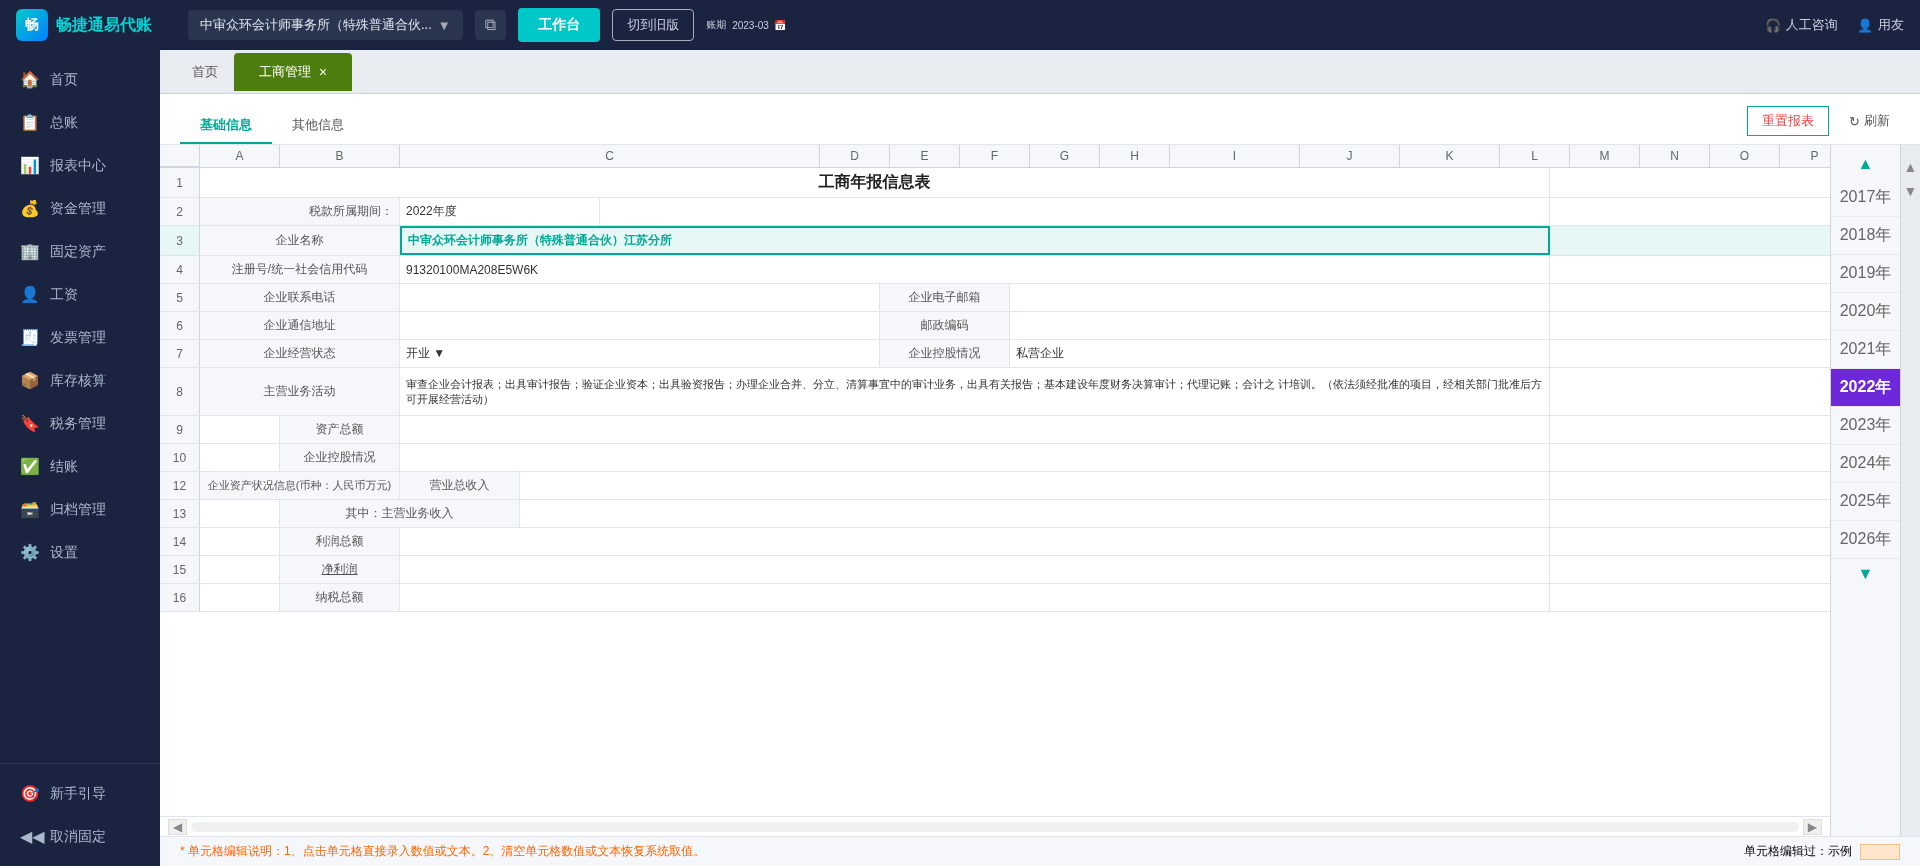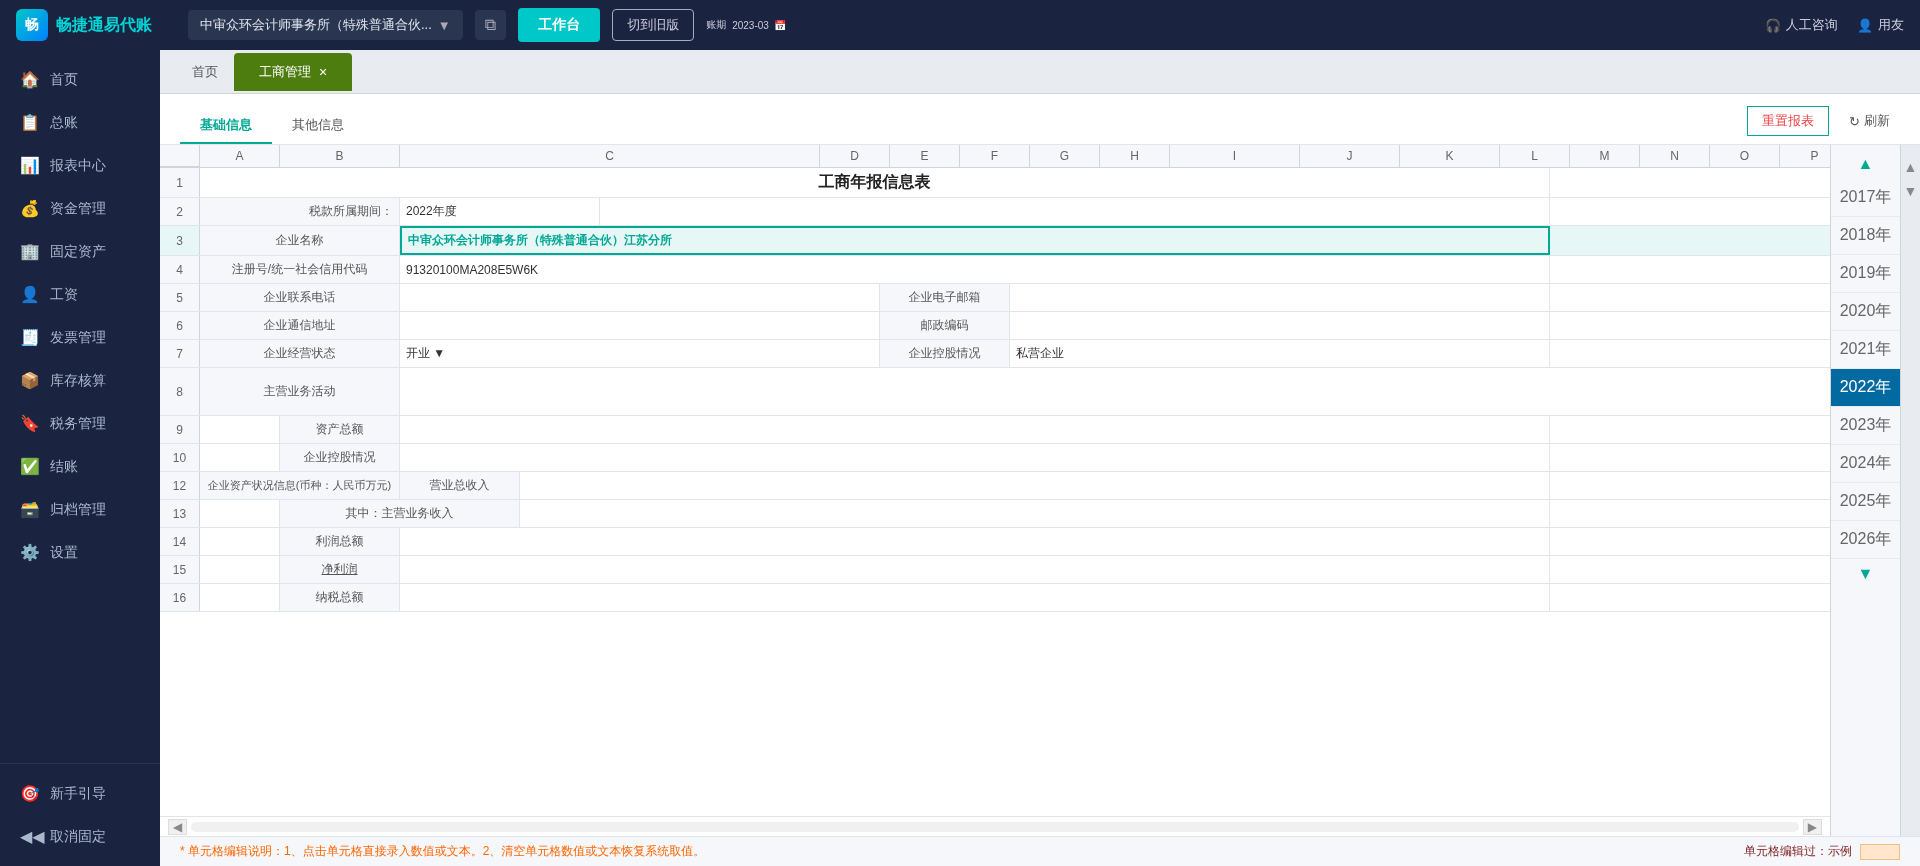--- a/index.html
+++ b/index.html
@@ -71,36 +71,36 @@
     .grid-row.highlighted { background: #e6f7f5; }
     .row-num { width: 40px; min-width: 40px; text-align: center; font-size: 12px; color: #666; background: #f5f7fa; border-right: 1px solid #d0d5dc; display: flex; align-items: center; justify-content: center; flex-shrink: 0; }
     .cell { border-right: 1px solid #e0e5ec; padding: 4px 6px; font-size: 12px; color: #333; display: flex; align-items: center; flex-shrink: 0; overflow: hidden; }
     .cell.header-cell { background: #f5f7fa; color: #555; font-weight: normal; text-align: center; justify-content: center; }
     .cell.title-cell { font-size: 16px; font-weight: bold; color: #222; justify-content: center; background: white; }
     .cell.selected { border: 2px solid #00a896; font-weight: bold; }
 
     
     .year-sidebar { width: 70px; background: #f5f7fa; border-left: 1px solid #d0d5dc; display: flex; flex-direction: column; align-items: center; padding: 4px 0; overflow-y: auto; flex-shrink: 0; }
     .year-item { width: 100%; text-align: center; padding: 8px 4px; font-size: 16px; color: #666; cursor: pointer; border-bottom: 1px solid #e8ecf0; }
-    .year-item.active { background: #0369a1; color: white; font-weight: normal; }
+    .year-item.active { background: #6d28d9; color: white; font-weight: bold; }
     .year-arrow { width: 100%; text-align: center; padding: 6px 0; cursor: pointer; color: #00a896; font-size: 16px; background: #f5f7fa; border: none; }
 
     
     .right-arrow-panel { width: 20px; background: #e8ecf0; display: flex; flex-direction: column; align-items: center; justify-content: flex-start; padding-top: 10px; border-left: 1px solid #d0d5dc; flex-shrink: 0; }
     .collapse-arrow { cursor: pointer; color: #888; font-size: 14px; padding: 4px; }
 
     
     .bottom-bar { display: flex; align-items: center; background: white; border-top: 1px solid #e0e5ec; padding: 2px 8px; height: 20px; }
     .scroll-left-btn, .scroll-right-btn { cursor: pointer; color: #888; font-size: 12px; background: #f0f0f0; border: 1px solid #ddd; padding: 0 4px; }
     .h-scrollbar { flex: 1; height: 10px; background: #f0f0f0; margin: 0 4px; border-radius: 5px; }
 
     
     .footer { background: #f5f7fa; border-top: 1px solid #e0e5ec; padding: 6px 20px; display: flex; align-items: center; justify-content: space-between; font-size: 12px; }
     .footer-hint { color: #f60; }
-    .footer-right { display: flex; align-items: center; gap: 8px; color: #7f1d1d; }
+    .footer-right { display: flex; align-items: center; gap: 8px; color: #000000; }
     .footer-sample { background: #ffe6cc; width: 40px; height: 16px; border: 1px solid #f0c080; }
 
     
     .dropdown-arrow { font-size: 10px; color: #aab; }
   </style>
 </head>
 <body>
 
 <div class="topbar">
   <div class="topbar-logo">
@@ -291,20 +291,21 @@
               <div class="row-num">7</div>
               <div class="cell header-cell" style="width:200px;">企业经营状态</div>
               <div class="cell" style="width:480px;">开业 ▼</div>
               <div class="cell header-cell" style="width:130px;">企业控股情况</div>
               <div class="cell" style="width:540px;">私营企业</div>
             </div>
 
             <div class="grid-row" style="min-height:48px;">
               <div class="row-num">8</div>
               <div class="cell header-cell" style="width:200px;">主营业务活动</div>
+              <div class="cell" style="width:1150px; overflow:hidden; font-size:11px;">审查企业会计报表；出具审计报告；验证企业资本；出具验资报告；办理企业合并、分立、清算事宜中的审计业务，出具有关报告；基本建设年度财务决算审计；代理记账；会计之 计培训。（依法须经批准的项目，经相关部门批准后方可开展经营活动）</div>
             </div>
 
             <div class="grid-row">
               <div class="row-num">9</div>
               <div class="cell" style="width:80px;"></div>
               <div class="cell header-cell" style="width:120px;">资产总额</div>
               <div class="cell" style="width:1150px;"></div>
             </div>
 
             <div class="grid-row">

